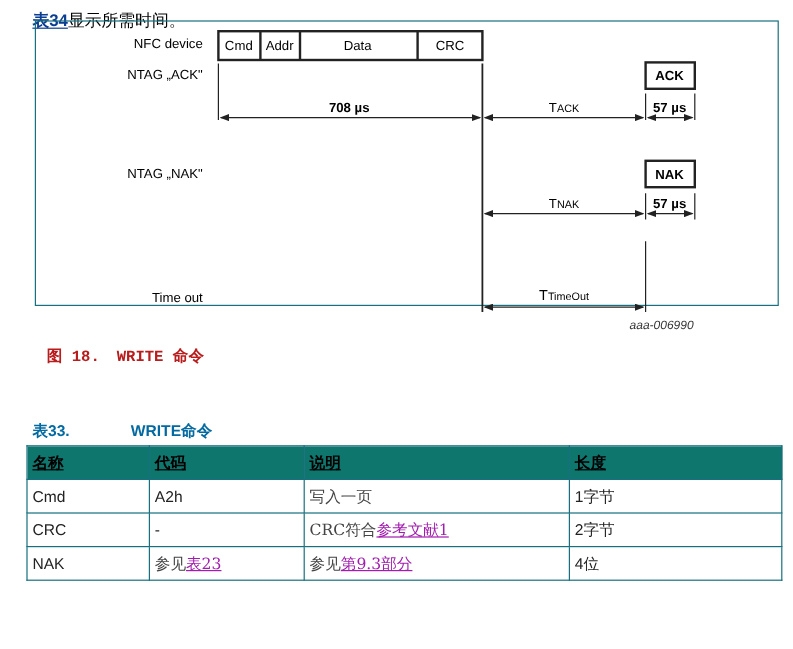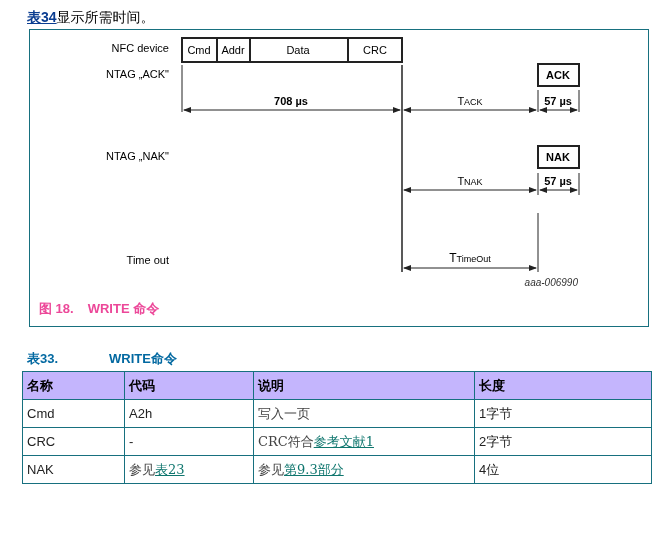--- a/index.html
+++ b/index.html
@@ -1,29 +1,29 @@
 <!DOCTYPE html>
 <html><head>
 <meta charset="utf-8">
 <style>
   html, body { margin:0; padding:0; background:#ffffff; }
   body { width:661px; height:541px; position:relative; overflow:hidden;
          font-family:"Liberation Sans","DejaVu Sans",sans-serif; color:#000; }
   .intro { position:absolute; left:27px; top:8px; font-size:14px; line-height:18px; font-family:"DejaVu Serif",serif; }
-  .intro a, a.lnk { color:#0f766e; text-decoration:underline; }
+  .intro a, a.lnk { color:#a21caf; text-decoration:underline; }
   .intro a { color:#0b3d91; font-family:"Liberation Sans",sans-serif; font-weight:bold; }
-  .figure { position:absolute; left:29px; top:29px; width:620px; height:298px; border:1px solid #17707f; box-sizing:border-box; }
+  .figure { position:absolute; left:29px; top:17px; width:620px; height:238px; border:1px solid #17707f; box-sizing:border-box; }
   .figure svg { position:absolute; left:0; top:0; }
-  .fig-caption { position:absolute; left:9px; top:270px; font-size:13px; font-weight:bold; color:#ec4899; }
+  .fig-caption { position:absolute; left:9px; top:270px; font-size:13px; font-weight:bold; color:#b91c1c;font-family:Liberation Mono, monospace; }
   .fig-caption .num { margin-right:14px; }
   .tbl-caption { position:absolute; left:27px; top:350px; font-size:13px; font-weight:bold; color:#0369a1; }
   .tbl-caption .title { position:absolute; left:82px; top:0; white-space:nowrap; }
   table.cmd { position:absolute; left:22px; top:371px; width:630px; border-collapse:collapse; font-size:13px; }
   table.cmd th, table.cmd td { border:1px solid #17707f; height:27px; padding:0 4px; text-align:left; vertical-align:middle; }
-  table.cmd th { background:#c4b5fd; font-weight:bold; }
+  table.cmd th { background:#0f766e; font-weight:bold;text-decoration:underline; }
   table.cmd td { color:#222; }
   table.cmd td.cjk { font-family:"DejaVu Serif",serif; color:#444; }
   .c1 { width:93px; } .c2 { width:120px; } .c3 { width:212px; }
 </style>
 </head>
 <body>
 
 <div class="intro">
   <a href="#">表34</a><span>显示所需时间。</span>
 </div>

